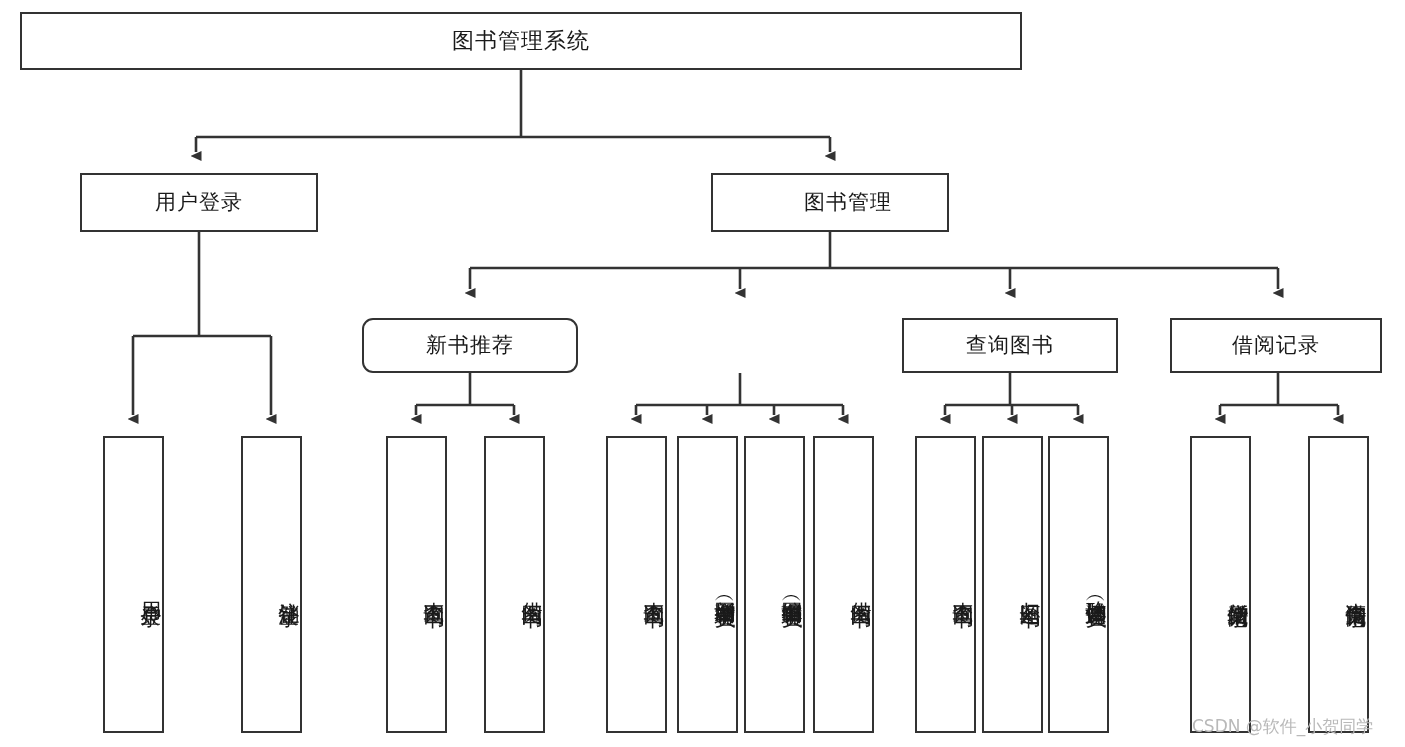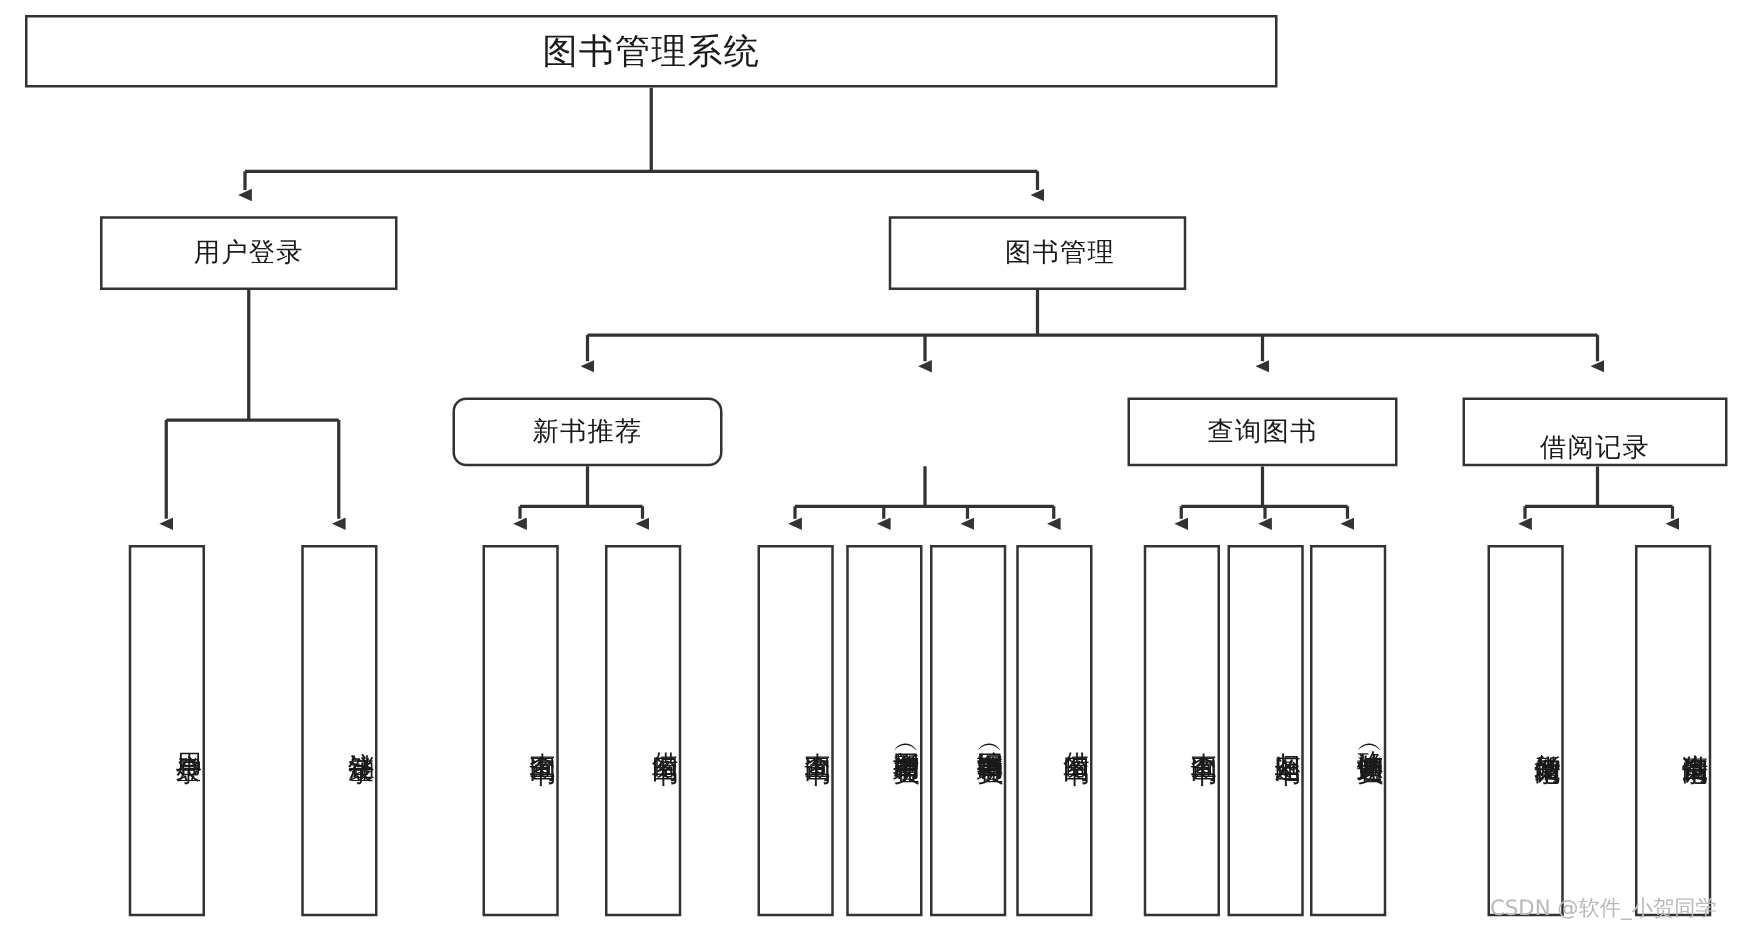--- a/index.html
+++ b/index.html
@@ -37,21 +37,21 @@
     color: #1a1a1a;
     z-index: 2;
   }
   .node.h {
     font-size: 21px;
     letter-spacing: 1px;
     line-height: 1.2;
     white-space: nowrap;
   }
   .node.root {
-    font-size: 28px;
+    font-size: 22px;
   }
   .node.v {
     writing-mode: vertical-rl;
     text-orientation: upright;
     font-size: 21px;
     letter-spacing: 2px;
     line-height: 1.1;
     align-items: flex-start;
     justify-content: center;
     padding-top: 8px;
@@ -138,21 +138,21 @@
   <div class="node h" style="left:711px; top:173px; width:238px; height:59px;padding-left:36px;">
     <span>图书管理</span>
   </div>
 
   <div class="node h" style="left:362px; top:318px; width:216px; height:55px;border-radius:11px;">
     <span>新书推荐</span>
   </div>
   <div class="node h" style="left:902px; top:318px; width:216px; height:55px;">
     <span>查询图书</span>
   </div>
-  <div class="node h" style="left:1170px; top:318px; width:212px; height:55px;align-items:flex-end;">
+  <div class="node h" style="left:1170px; top:318px; width:212px; height:55px;">
     <span>借阅记录</span>
   </div>
 
   <div class="node v" style="left:103px; top:436px; width:61px; height:297px;">
     <span class="vlabel">用户登录</span>
   </div>
   <div class="node v" style="left:241px; top:436px; width:61px; height:297px;">
     <span class="vlabel">注销登录</span>
   </div>
 

